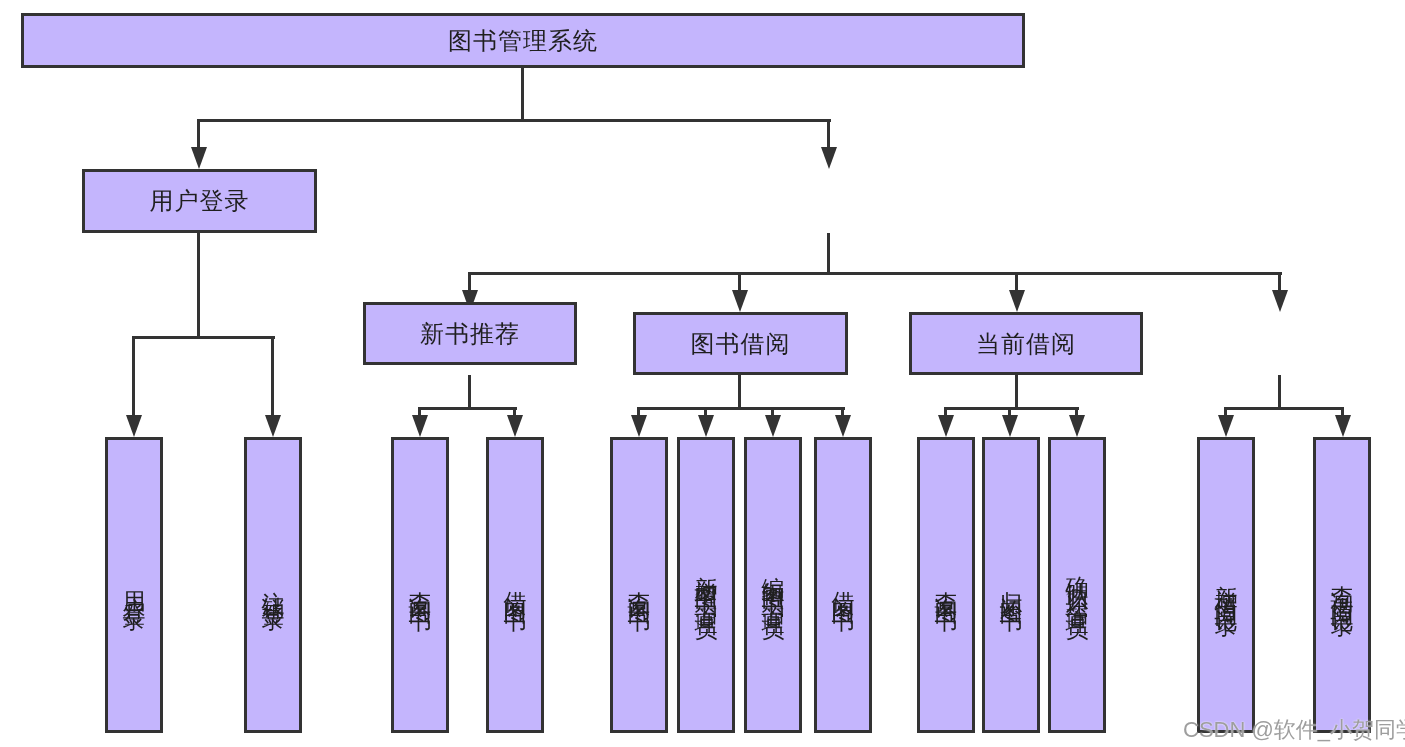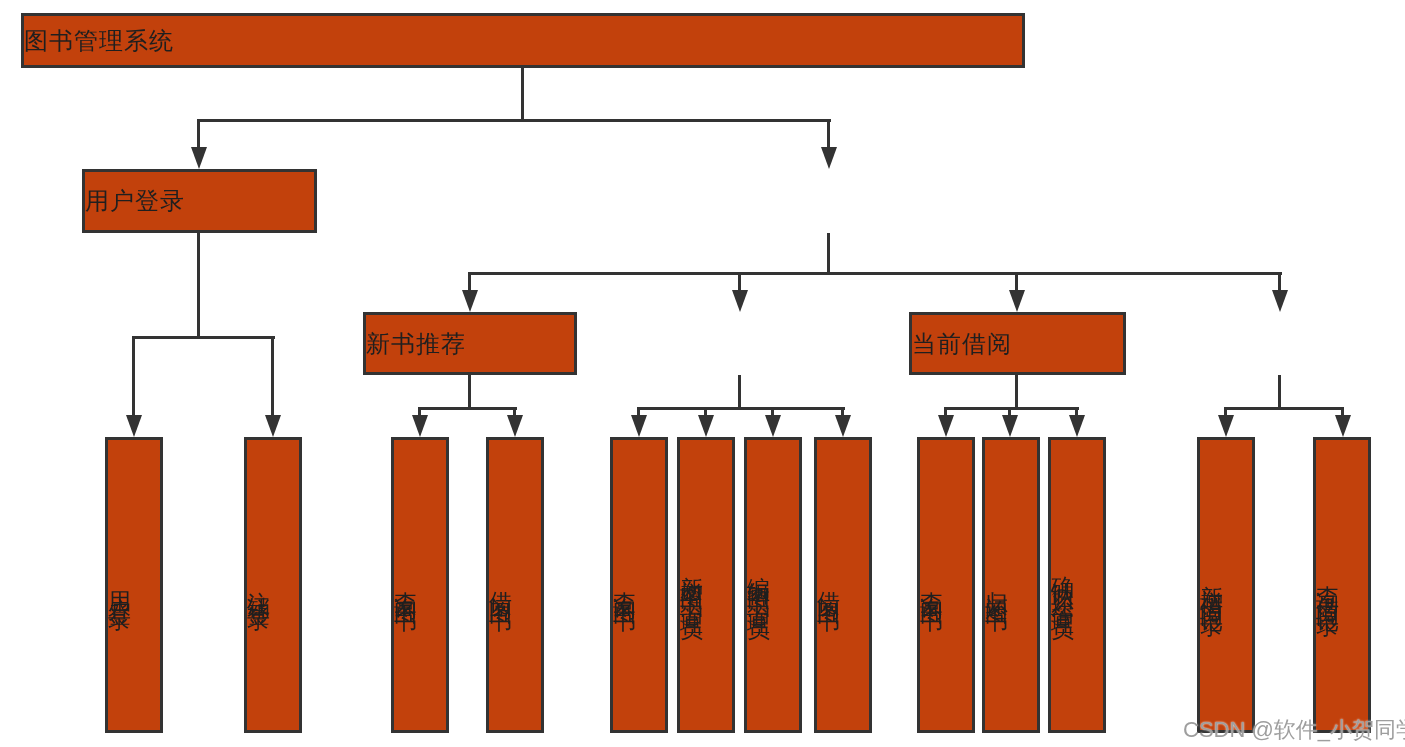--- a/index.html
+++ b/index.html
@@ -12,24 +12,25 @@
   #canvas{
     position:relative;
     width:1405px;height:747px;
     background:var(--bg);
     overflow:hidden;
     font-family:"Liberation Sans","DejaVu Sans",sans-serif;
   }
   .box{
     position:absolute;
     border:3px solid var(--line);
-    background:#c2410c;
+    background:#c4b5fd;
     box-sizing:border-box;
     display:flex;
     align-items:center;
+    justify-content:center;
     color:var(--text);
     font-family:Liberation Serif, serif;
   }
   .box.h span{
     font-size:24px;
     letter-spacing:1px;
     white-space:nowrap;
   }
   .box.v span{
     writing-mode:vertical-rl;
@@ -90,24 +91,27 @@
   <div class="hline" style="left:468px;top:272px;width:814px"></div>
   <div class="vline" style="left:468px;top:272px;height:22px"></div>
   <div class="arrow" style="left:462px;top:290px"></div>
   <div class="vline" style="left:738px;top:272px;height:22px"></div>
   <div class="arrow" style="left:732px;top:290px"></div>
   <div class="vline" style="left:1015px;top:272px;height:22px"></div>
   <div class="arrow" style="left:1009px;top:290px"></div>
   <div class="vline" style="left:1278px;top:272px;height:22px"></div>
   <div class="arrow" style="left:1272px;top:290px"></div>
 
-  <div class="box h" style="left:363px;top:312px;width:214px;height:63px">
+  <div class="box h" style="left:363px;top:302px;width:214px;height:63px">
     <span>新书推荐</span>
   </div>
-  <div class="box h" style="left:909px;top:312px;width:217px;height:63px">
+  <div class="box h" style="left:633px;top:312px;width:215px;height:63px">
+    <span>图书借阅</span>
+  </div>
+  <div class="box h" style="left:909px;top:312px;width:234px;height:63px">
     <span>当前借阅</span>
   </div>
 
   <div class="vline" style="left:468px;top:375px;height:35px"></div>
   <div class="hline" style="left:418px;top:407px;width:99px"></div>
   <div class="vline" style="left:418px;top:407px;height:12px"></div>
   <div class="arrow" style="left:412px;top:415px"></div>
   <div class="vline" style="left:513px;top:407px;height:12px"></div>
   <div class="arrow" style="left:507px;top:415px"></div>
 

